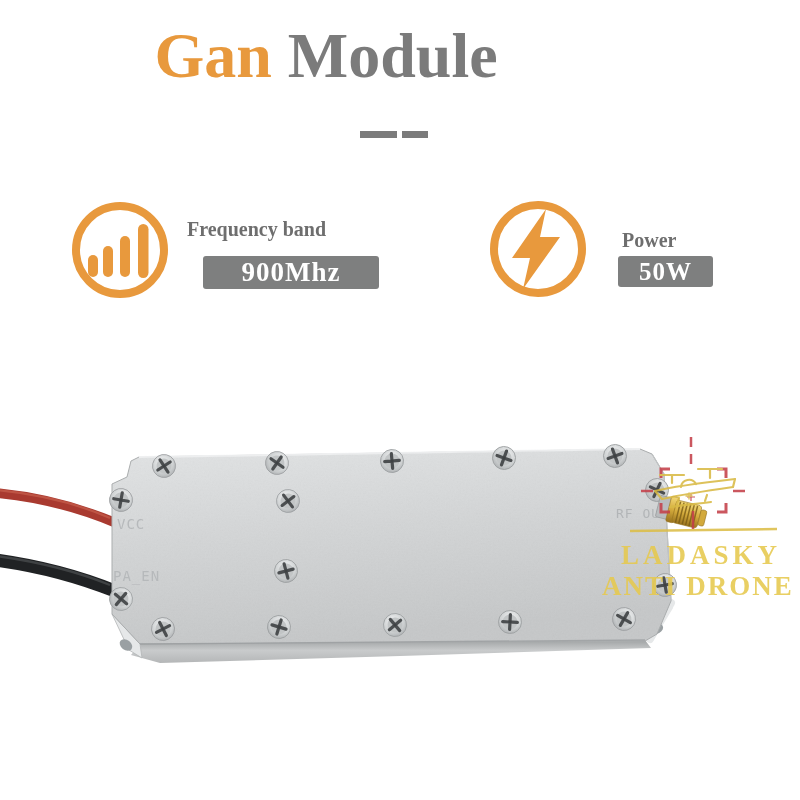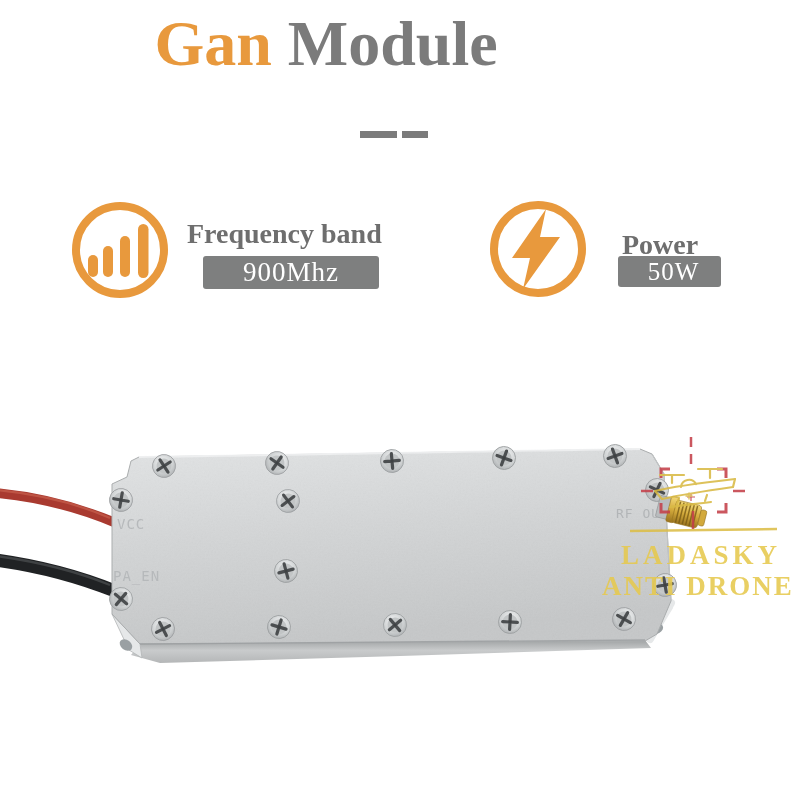--- a/index.html
+++ b/index.html
@@ -1,38 +1,38 @@
 <!DOCTYPE html>
 <html><head>
 <meta charset="utf-8">
 <style>
   html,body{margin:0;padding:0;background:#fff;}
   .stage{position:relative;width:800px;height:800px;background:#ffffff;overflow:hidden;
          font-family:"Liberation Serif",serif;}
   
-  .title{position:absolute;left:0;top:12px;width:652px;text-align:center;margin:0;
+  .title{position:absolute;left:0;top:24px;width:652px;text-align:center;margin:0;
          font-size:64px;font-weight:700;letter-spacing:0;line-height:1.0;}
   .title .accent{color:#E8993D;}
   .title .rest{color:#7B7B7B;margin-left:16px;}
   .dash{position:absolute;top:131px;height:7px;background:#7B7B7B;}
   .dash-long{left:360px;width:37px;}
   .dash-short{left:402px;width:26px;}
   
   .ficon{position:absolute;width:96px;height:96px;border:8px solid #E8993D;border-radius:50%;
          box-sizing:border-box;background:#fff;}
   .ficon svg{position:absolute;left:-8px;top:-8px;}
   .ficon-freq{left:72px;top:202px;}
   .ficon-power{left:490px;top:201px;}
-  .flabel{position:absolute;font-size:28px;font-weight:600;color:#6E6E6E;white-space:nowrap;}
+  .flabel{position:absolute;font-size:20px;font-weight:600;color:#6E6E6E;white-space:nowrap;}
   .flabel-freq{left:187px;top:218px;}
   .flabel-power{left:622px;top:229px;}
-  .badge{position:absolute;background:#7E7F7F;border-radius:3px;color:#fff;font-weight:400;
+  .badge{position:absolute;background:#7E7F7F;border-radius:3px;color:#fff;font-weight:700;
          text-align:center;}
   .badge-freq{left:203px;top:256px;width:176px;height:33px;font-size:27px;line-height:33px;letter-spacing:1px;}
-  .badge-power{left:618px;top:256px;width:95px;height:31px;font-size:25px;line-height:31px;letter-spacing:1px;padding-left:8px;}
+  .badge-power{left:618px;top:256px;width:95px;height:31px;font-size:25px;line-height:31px;letter-spacing:1px;}
   
   .photo{position:absolute;left:0;top:0;width:800px;height:800px;}
   .eng{font-family:"DejaVu Sans Mono",monospace;letter-spacing:1px;}
   .wm{font-family:"Liberation Serif",serif;font-weight:700;}
 </style>
 </head>
 <body>
 
 <div class="stage">
 

